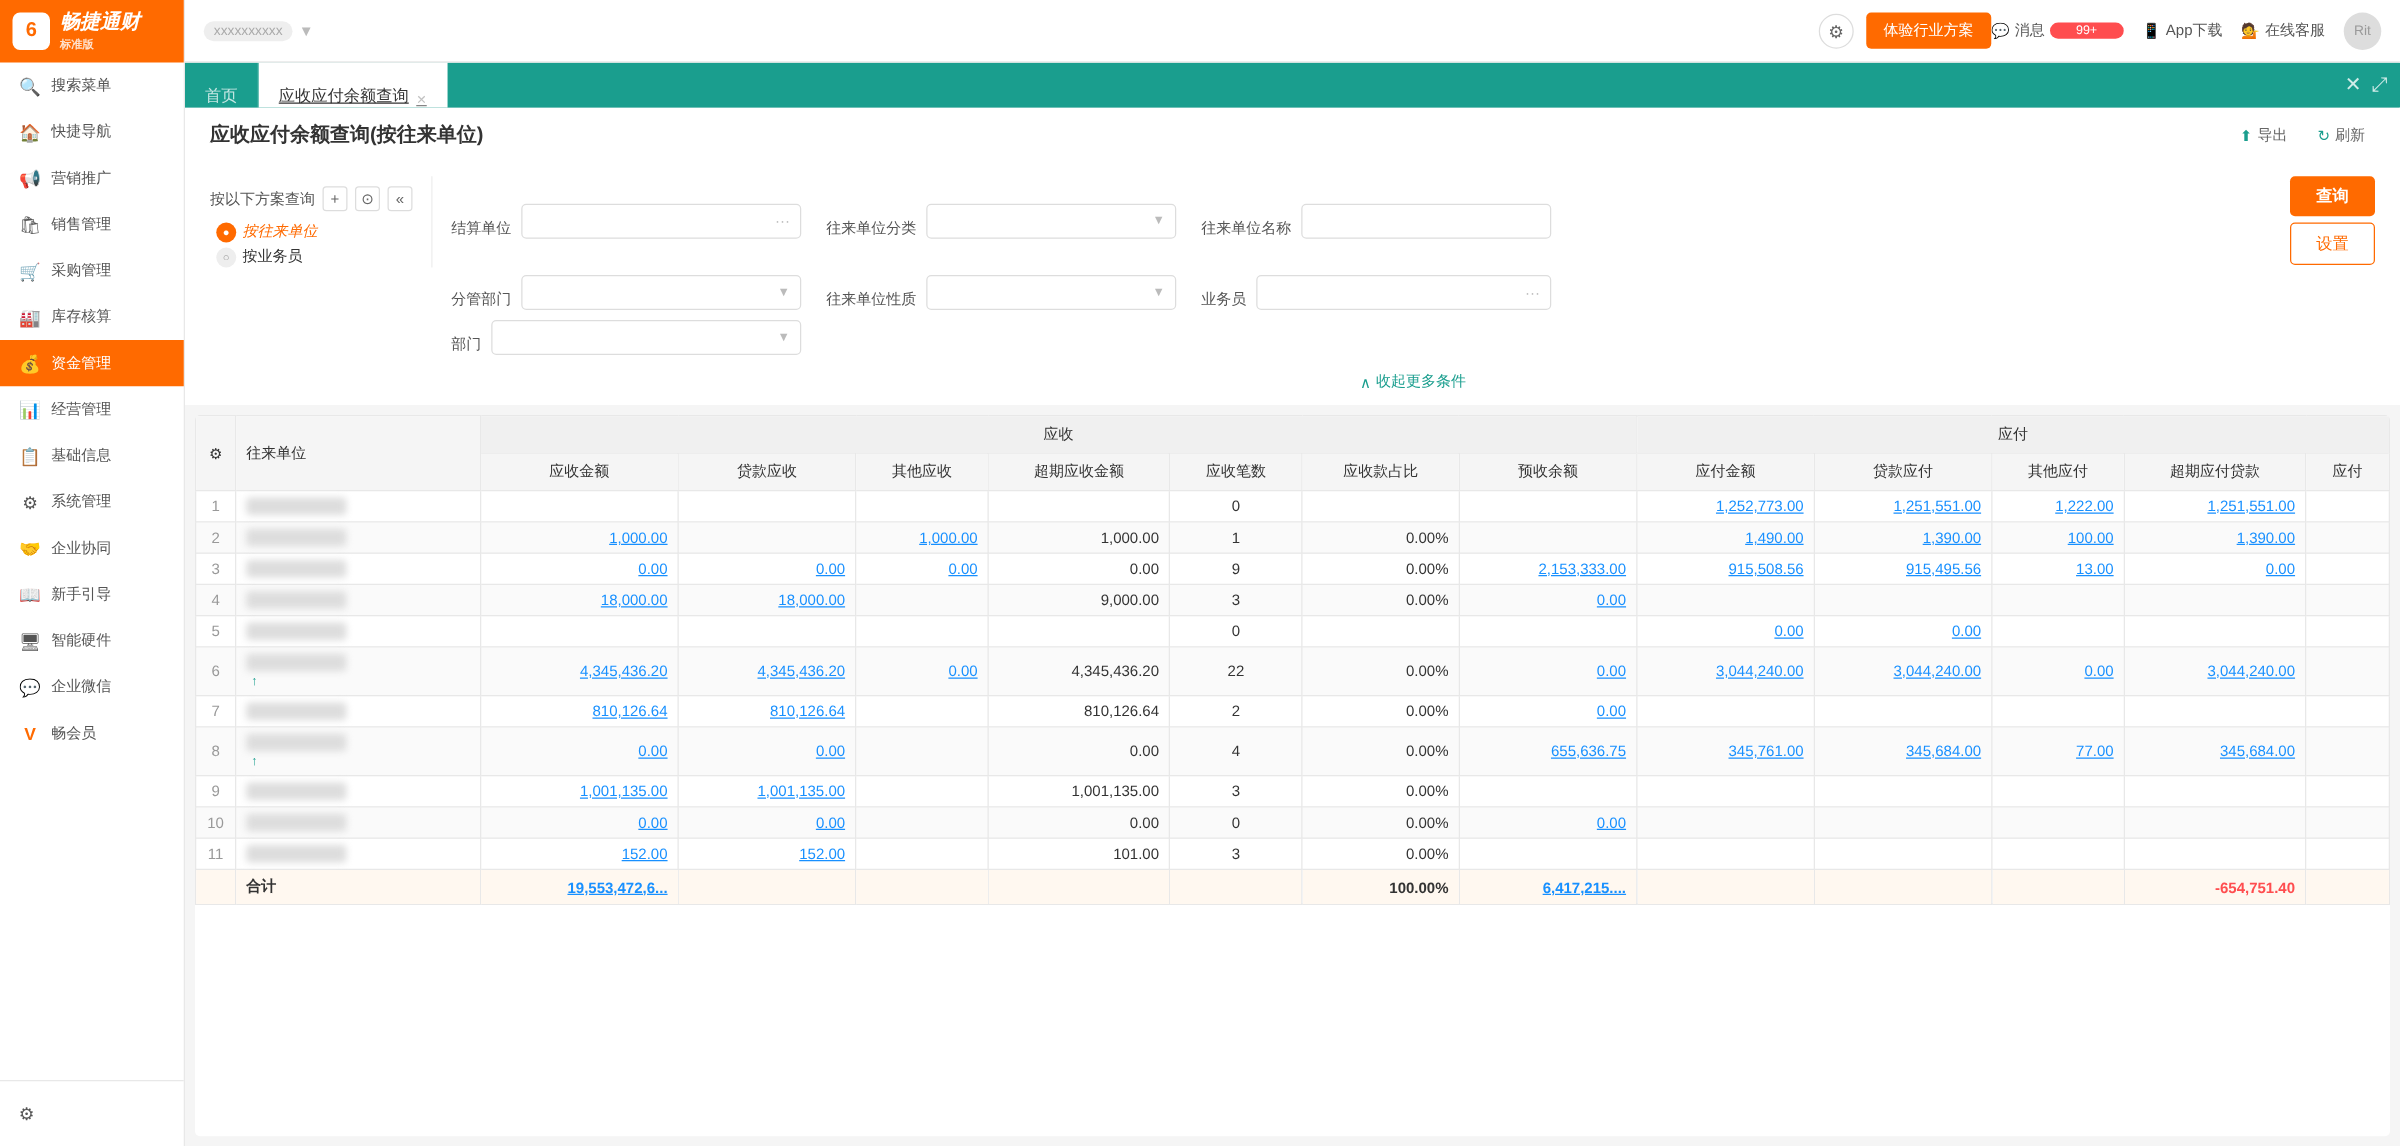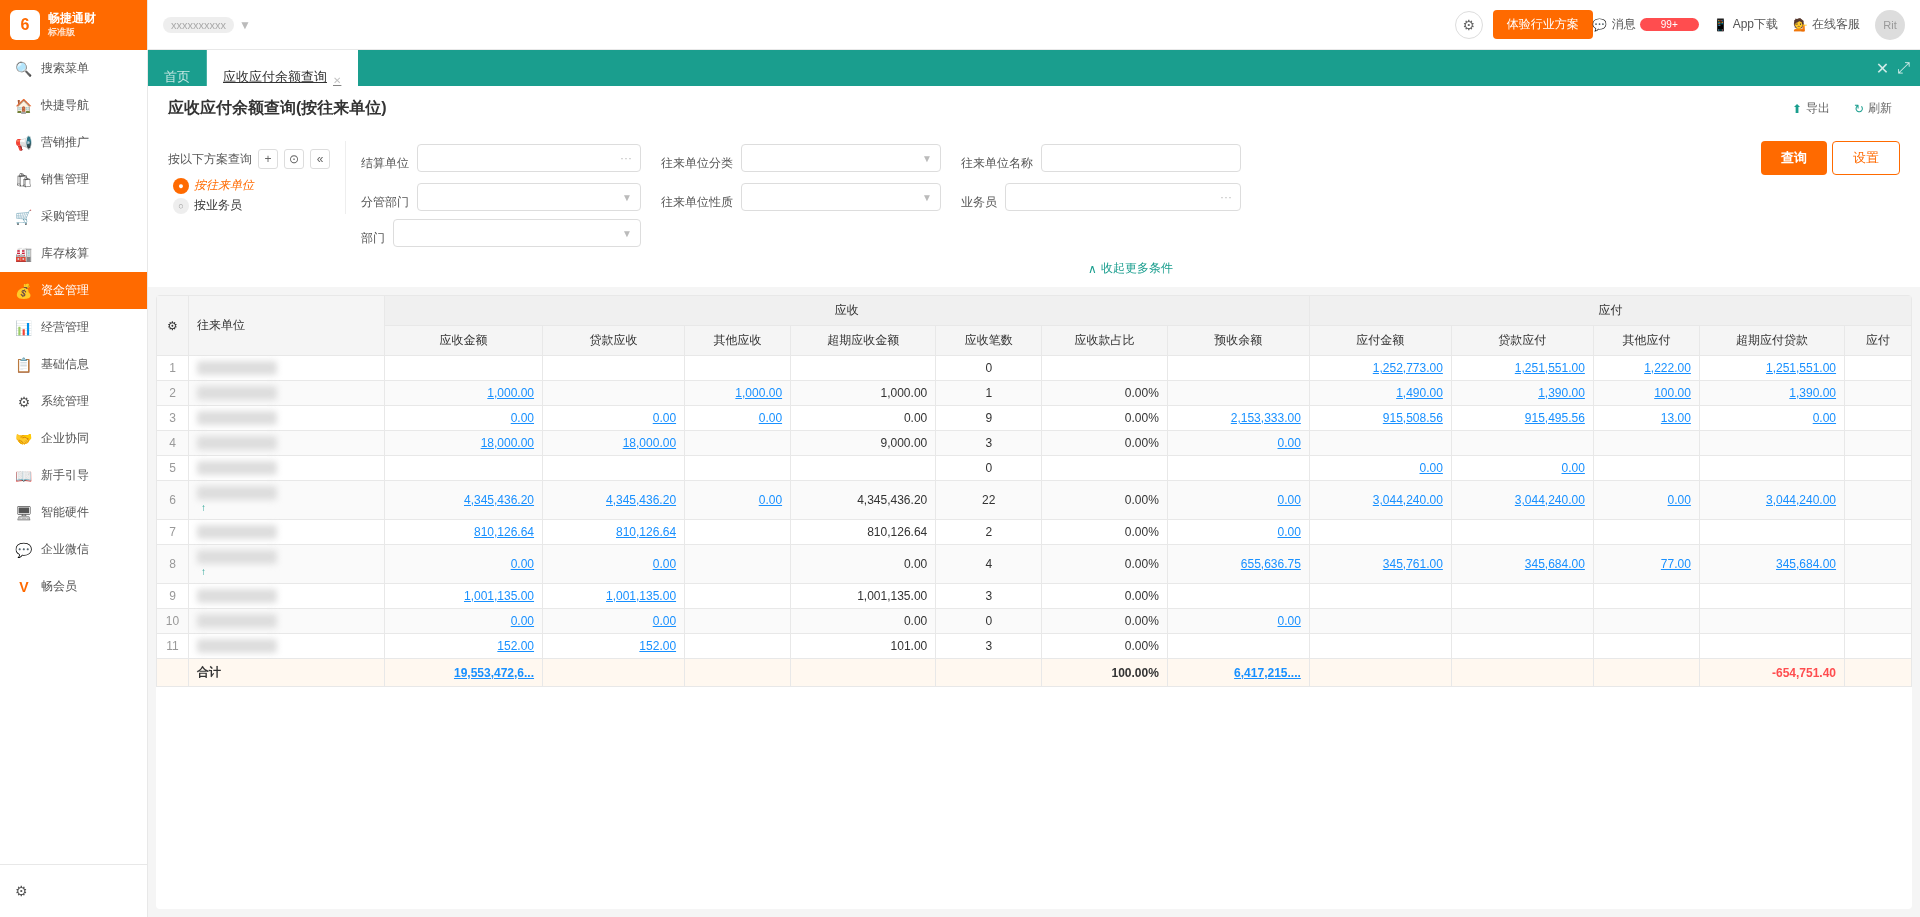--- a/index.html
+++ b/index.html
@@ -13,21 +13,21 @@
     }
     .sidebar-logo {
       height: 50px; background: #ff6a00; display: flex; align-items: center; padding: 0 10px;
       color: #fff; font-size: 14px; font-weight: bold;
     }
     .sidebar-logo .logo-icon {
       width: 30px; height: 30px; background: #fff; border-radius: 6px;
       display: flex; align-items: center; justify-content: center;
       color: #ff6a00; font-size: 16px; font-weight: bold; margin-right: 8px;
     }
-    .sidebar-logo .logo-text { font-size: 12px; line-height: 1.3; }
+    .sidebar-logo .logo-text { font-size: 16px; line-height: 1.3; font-style: italic; }
     .sidebar-logo .logo-sub { font-size: 9px; color: rgba(255,255,255,0.8); }
     .sidebar-item {
       display: flex; align-items: center; padding: 10px 15px;
       cursor: pointer; color: #555; transition: background 0.2s;
     }
     .sidebar-item.active { background: #ff6a00; color: #fff; }
     .sidebar-item .s-icon { margin-right: 8px; font-size: 14px; width: 18px; text-align: center; }
     .sidebar-item .s-label { font-size: 12px; }
     .sidebar-bottom {
       margin-top: auto; border-top: 1px solid #e8e8e8; padding: 10px 0;
@@ -396,21 +396,21 @@
                 <span></span>
                 <span class="fs-arrow">▼</span>
               </div>
             </div>
             <div class="filter-group">
               <span class="filter-group-label">往来单位名称</span>
               <div class="filter-input" style="min-width:200px;">
               </div>
             </div>
 
-            <div style="display:flex; flex-direction:row; gap:5px; margin-left:auto;">
+            <div style="display:flex; flex-direction:column; gap:5px; margin-left:auto;">
               <button class="query-btn">查询</button>
               <button class="set-btn">设置</button>
             </div>
           </div>
 
           <div style="display:flex; gap:20px; margin-bottom:8px; align-items:center;">
             <div class="filter-group">
               <span class="filter-group-label">分管部门</span>
               <div class="filter-select" style="min-width:180px;">
                 <span></span>

